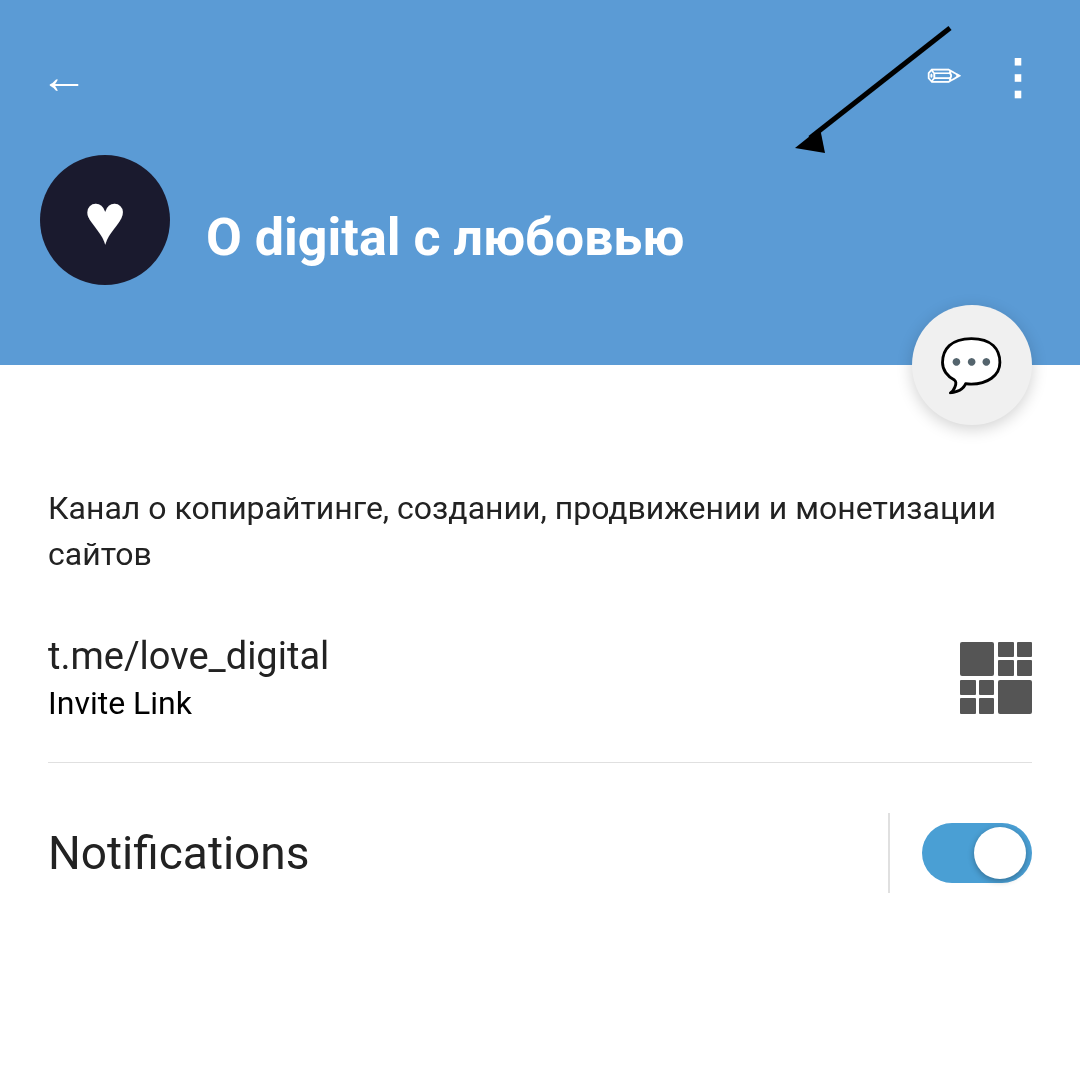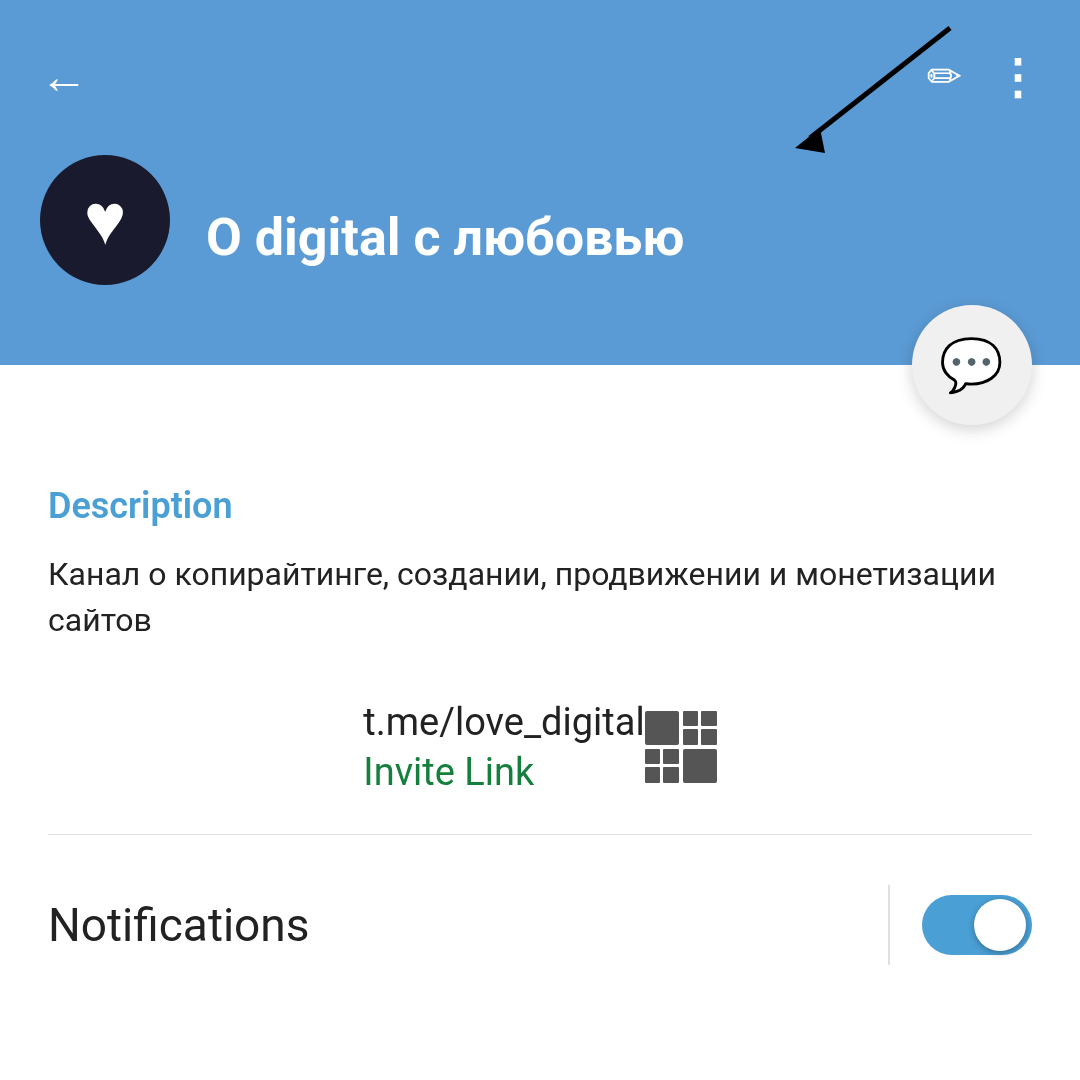--- a/index.html
+++ b/index.html
@@ -137,38 +137,38 @@
     .description-text {
       color: #222;
       font-size: 32px;
       line-height: 1.45;
       margin-bottom: 56px;
     }
 
     .invite-link-row {
       display: flex;
       align-items: center;
-      justify-content: center;
+      justify-content: space-between;
       margin-bottom: 40px;
     }
 
     .invite-link-info {
       display: flex;
       flex-direction: column;
       gap: 6px;
     }
 
     .link-url {
       color: #222;
       font-size: 38px;
     }
 
     .link-label {
-      color: #15803d;
-      font-size: 38px;
+      color: #000000;
+      font-size: 32px;
     }
 
     .qr-icon {
       display: grid;
       grid-template-columns: 1fr 1fr;
       gap: 4px;
       width: 72px;
       height: 72px;
     }
 
@@ -290,21 +290,20 @@
       <polygon points="45,130 70,110 75,135" fill="black"></polygon>
     </svg>
   </div>
 
   <div class="chat-button">
     <span class="chat-bubble-icon">💬</span>
   </div>
 </div>
 
 <div class="content">
-  <div class="section-label">Description</div>
   <div class="description-text">Канал о копирайтинге, создании, продвижении и монетизации сайтов</div>
 
   <div class="invite-link-row">
     <div class="invite-link-info">
       <span class="link-url">t.me/love_digital</span>
       <span class="link-label">Invite Link</span>
     </div>
 
     <div class="qr-icon">
       <div class="qr-block"></div>

